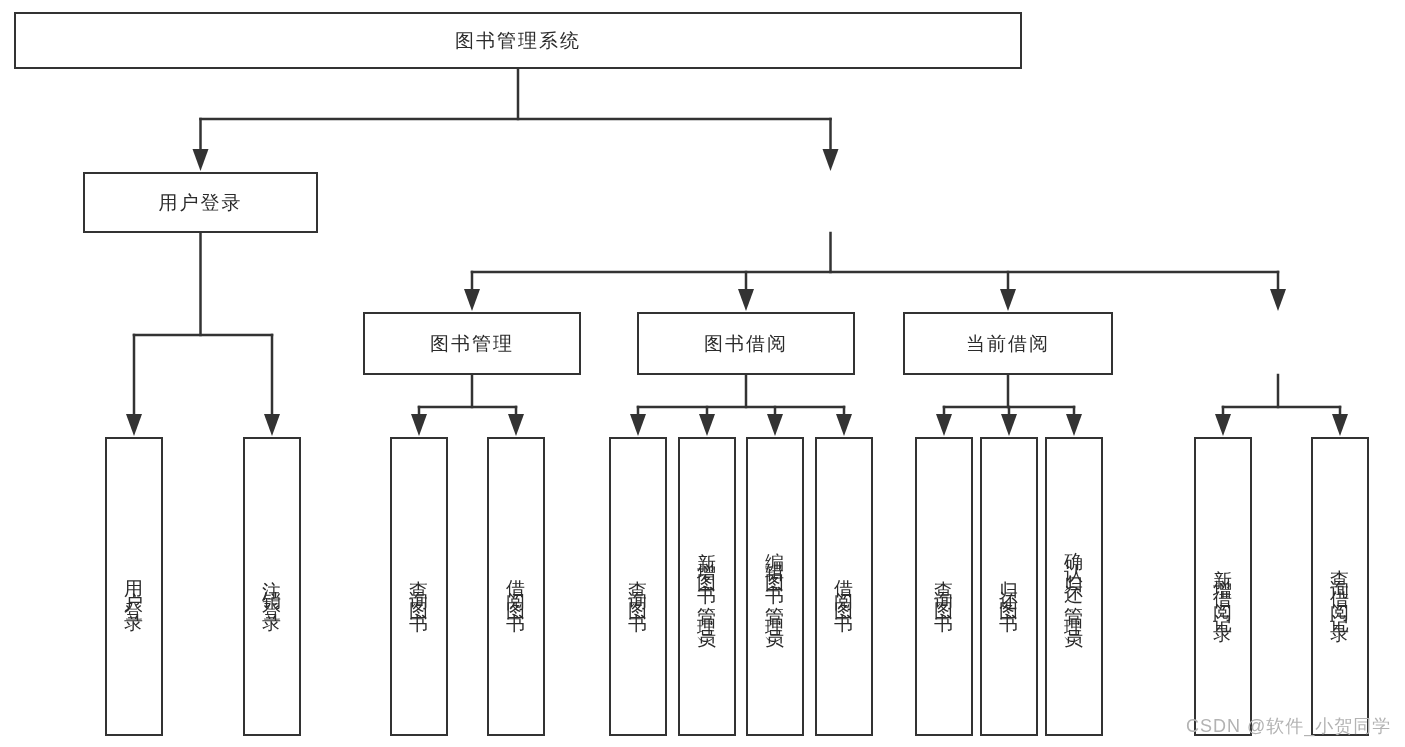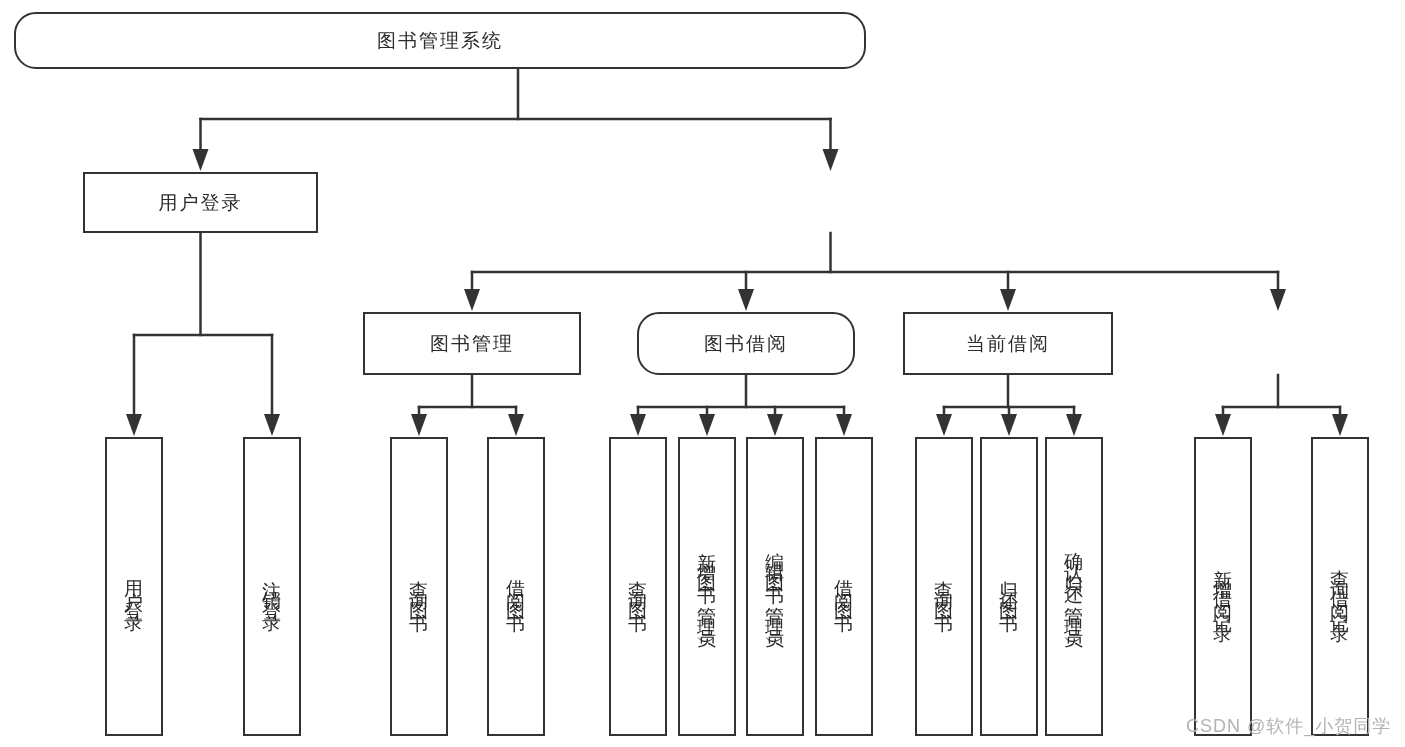--- a/index.html
+++ b/index.html
@@ -108,32 +108,32 @@
       <line x1="1074" y1="407" x2="1074" y2="423" stroke="#333333" stroke-width="2.5" stroke-linecap="square"></line>
       <polygon points="1066,414 1082,414 1074,436" fill="#333333"></polygon>
       <line x1="1278" y1="375" x2="1278" y2="407" stroke="#333333" stroke-width="2.5" stroke-linecap="square"></line>
       <line x1="1223" y1="407" x2="1340" y2="407" stroke="#333333" stroke-width="2.5" stroke-linecap="square"></line>
       <line x1="1223" y1="407" x2="1223" y2="423" stroke="#333333" stroke-width="2.5" stroke-linecap="square"></line>
       <polygon points="1215,414 1231,414 1223,436" fill="#333333"></polygon>
       <line x1="1340" y1="407" x2="1340" y2="423" stroke="#333333" stroke-width="2.5" stroke-linecap="square"></line>
       <polygon points="1332,414 1348,414 1340,436" fill="#333333"></polygon>
     </svg>
 
-  <div class="node hbox" style="left:14px; top:12px; width:852px; height:57px;border-radius:22px;">
+  <div class="node hbox" style="left:14px; top:12px; width:1008px; height:57px;">
     <span>图书管理系统</span>
   </div>
 
   <div class="node hbox" style="left:83px; top:172px; width:235px; height:61px;">
     <span>用户登录</span>
   </div>
 
   <div class="node hbox" style="left:363px; top:312px; width:218px; height:63px;">
     <span>图书管理</span>
   </div>
-  <div class="node hbox" style="left:637px; top:312px; width:218px; height:63px;border-radius:22px;">
+  <div class="node hbox" style="left:637px; top:312px; width:218px; height:63px;">
     <span>图书借阅</span>
   </div>
   <div class="node hbox" style="left:903px; top:312px; width:210px; height:63px;">
     <span>当前借阅</span>
   </div>
 
   <div class="node vbox" style="left:105px; top:437px; width:58px; height:299px;">
     <span>用户登录</span>
   </div>
   <div class="node vbox" style="left:243px; top:437px; width:58px; height:299px;">

